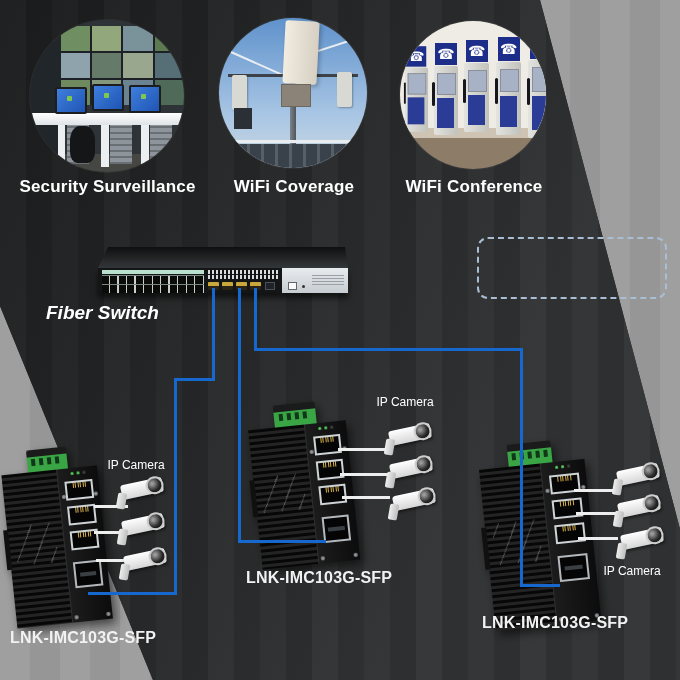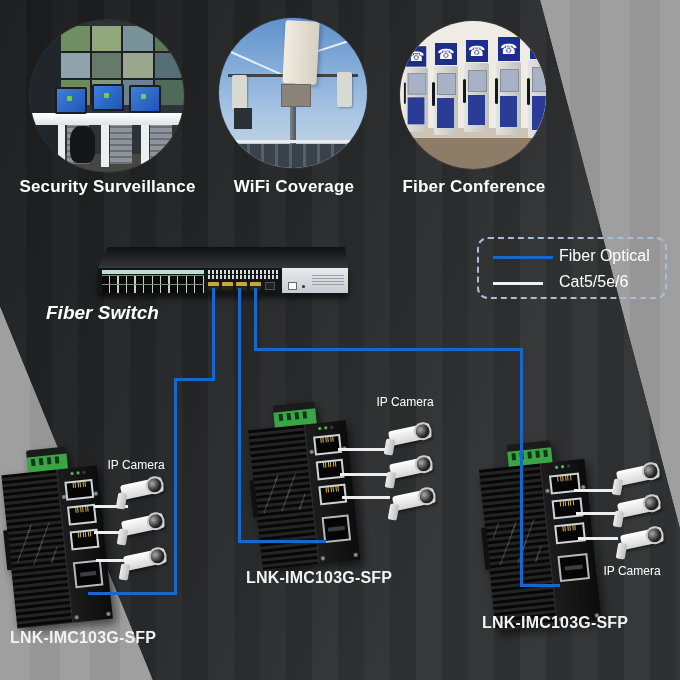--- a/index.html
+++ b/index.html
@@ -240,31 +240,23 @@
         </div>
       <div class="k-frame"></div>
         <div class="k-scr"></div>
       <div class="k-low"></div>
         <div class="k-hand"></div>
     </div>
   </div>
 
   <div class="uc-label ul2">WiFi Coverage</div>
   <div class="uc-label ul1">Security Surveillance</div>
-  <div class="uc-label ul3">Fiber Conference</div>
+  <div class="uc-label ul3">WiFi Conference</div>
 
   <div class="legend">
-    <div class="lrow lr1">
-      <span class="lswatch lsw-fiber"></span>
-      <span class="ltext">Fiber Optical</span>
-    </div>
-    <div class="lrow lr2">
-      <span class="lswatch lsw-copper"></span>
-      <span class="ltext">Cat5/5e/6</span>
-    </div>
   </div>
 
   <div class="sw-slab"></div>
   <div class="sw-face">
     <div class="sw-teal"></div>
     <div class="sw-prow pr1"></div>
     <div class="sw-prow pr2"></div>
     <div class="sw-vent v1"></div>
     <div class="sw-vent v2"></div>
     <div class="sw-sfp sf1"></div>

